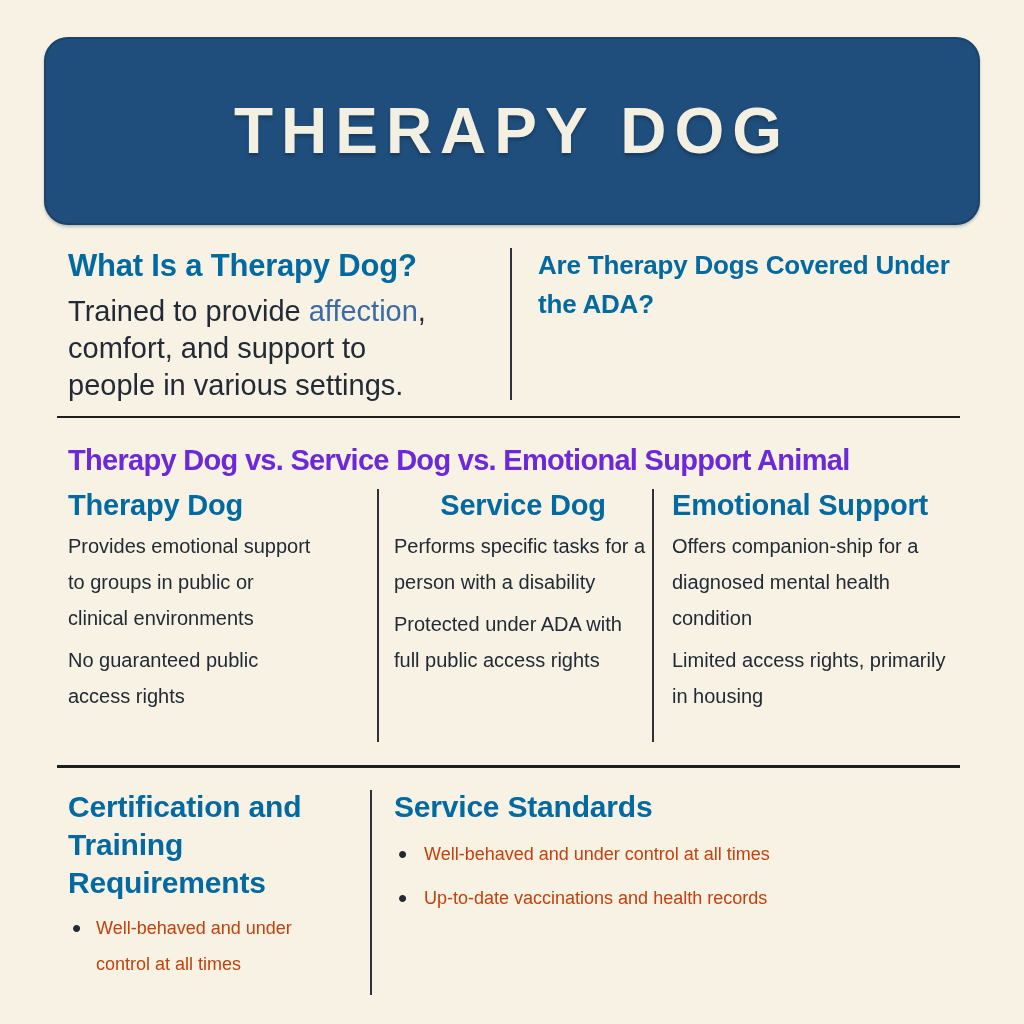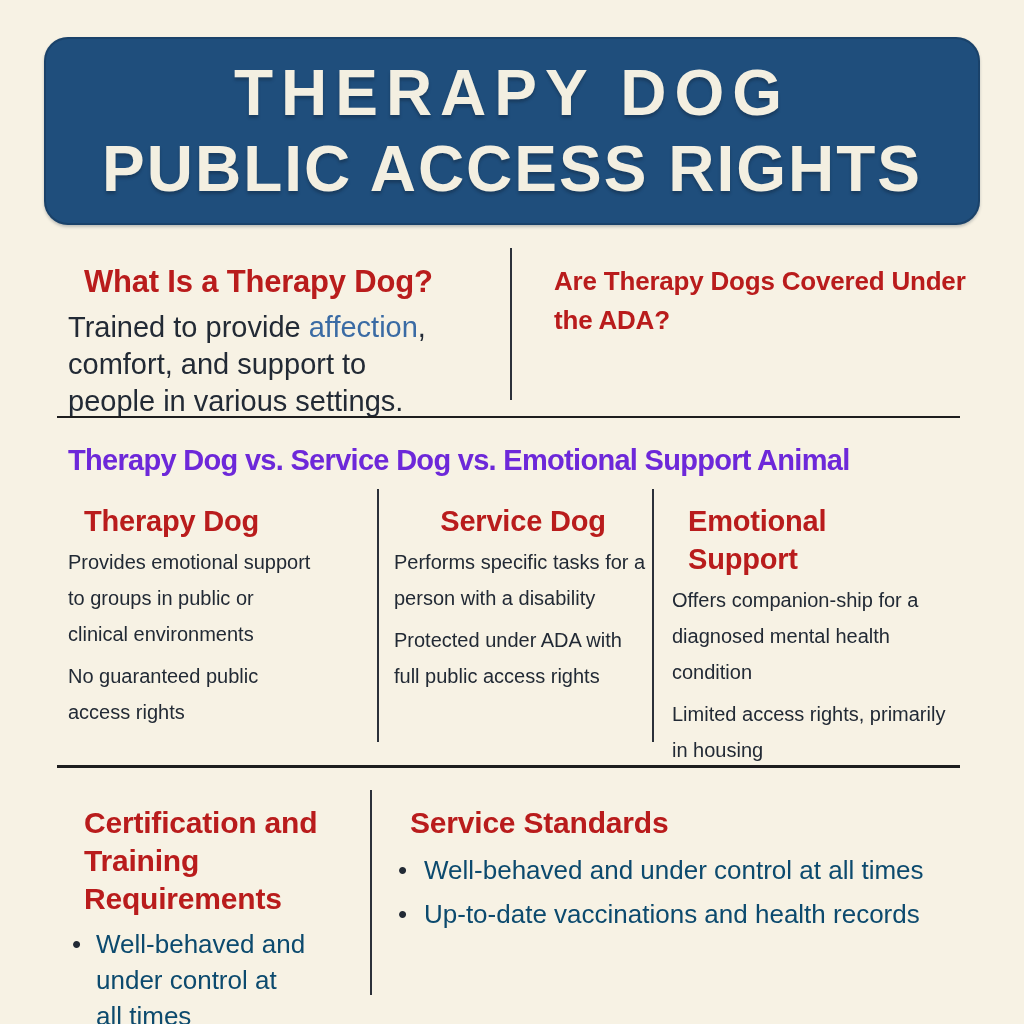--- a/index.html
+++ b/index.html
@@ -20,21 +20,21 @@
     box-shadow:0 2px 3px rgba(25,40,60,.25), inset 0 0 0 2px rgba(10,30,50,.25);
   }
   .banner .l1,.banner .l2{
     color:#f3efe1;font-weight:bold;line-height:76px;white-space:nowrap;
     text-shadow:0 3px 3px rgba(15,30,45,.35);
   }
   .banner .l1{font-size:64px;letter-spacing:8px;}
   .banner .l2{font-size:64px;letter-spacing:2px;}
 
   
-  .h2{font-weight:bold;color:#b91c1c;letter-spacing:-0.2px;margin:16px;}
+  .h2{font-weight:bold;color:#0369a1;letter-spacing:-0.2px;margin:0;}
   .vline{position:absolute;width:2px;background:#2c313a;}
   .hline{position:absolute;height:2px;background:#1e1e1e;}
 
   
   .intro-left{position:absolute;left:68px;top:246px;width:424px;}
   .intro-left .h2{font-size:31px;line-height:39px;margin-bottom:8px;}
   .intro-left p{margin:0;font-size:29px;line-height:37px;width:384px;}
   .hl{color:#3a6ba4;}
   .intro-right{position:absolute;left:538px;top:246px;width:424px;}
   .intro-right .h2{font-size:26px;line-height:39px;margin-bottom:10px;width:430px;}
@@ -59,39 +59,38 @@
 
   
   .bot-left{position:absolute;left:68px;top:788px;width:290px;}
   .bot-left .h2{font-size:30px;line-height:38px;margin-bottom:8px;width:285px;}
   .bot-right{position:absolute;left:394px;top:788px;width:566px;}
   .bot-right .h2{font-size:30px;line-height:38px;margin-bottom:10px;}
   .vd-bot{left:370px;top:790px;height:205px;}
 
   ul.blist{list-style:none;margin:0;padding:0;}
   ul.blist li{
-    position:relative;font-size:26px;line-height:36px;margin:0 0 8px 0;
-    padding-left:30px;color:#0c4a6e;
+    position:relative;font-size:18px;line-height:36px;margin:0 0 8px 0;
+    padding-left:30px;color:#c2410c;
   }
   ul.blist li::before{
     content:"\2022";position:absolute;left:4px;top:0;
     color:#222a35;font-size:26px;
   }
   .bot-left ul.blist li{width:211px;padding-left:28px;}
   .bot-right ul.blist li{width:505px;}
   .bot-right ul.blist li.narrow{width:440px;}
 </style>
 </head>
 <body>
 
 <div class="page">
 
   <div class="banner">
     <div class="l1">THERAPY DOG</div>
-    <div class="l2">PUBLIC ACCESS RIGHTS</div>
   </div>
 
   <div class="intro-left">
     <h2 class="h2">What Is a Therapy Dog?</h2>
     <p><span>Trained to provide </span><span class="hl">affection</span><span>, comfort, and support to people in various settings.</span></p>
   </div>
 
   <div class="vline vd-intro"></div>
 
   <div class="intro-right">

